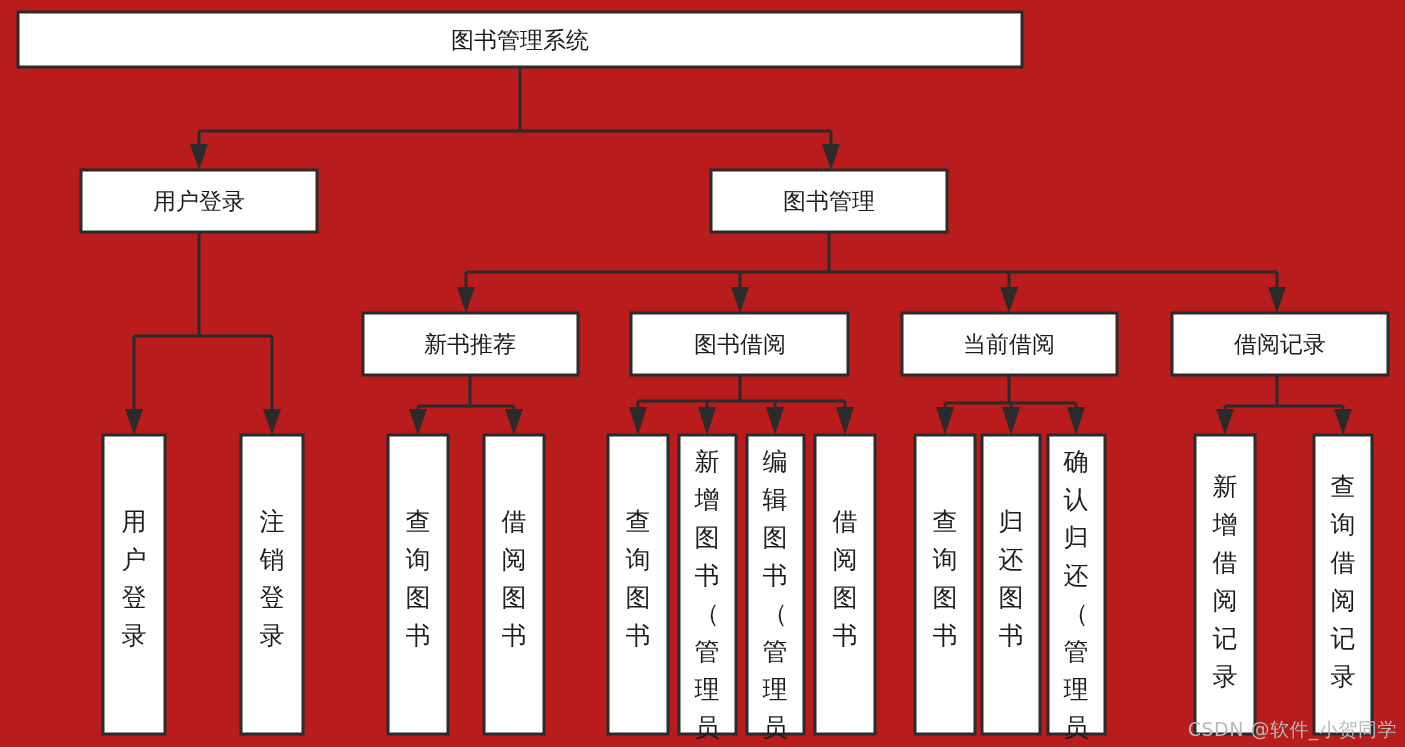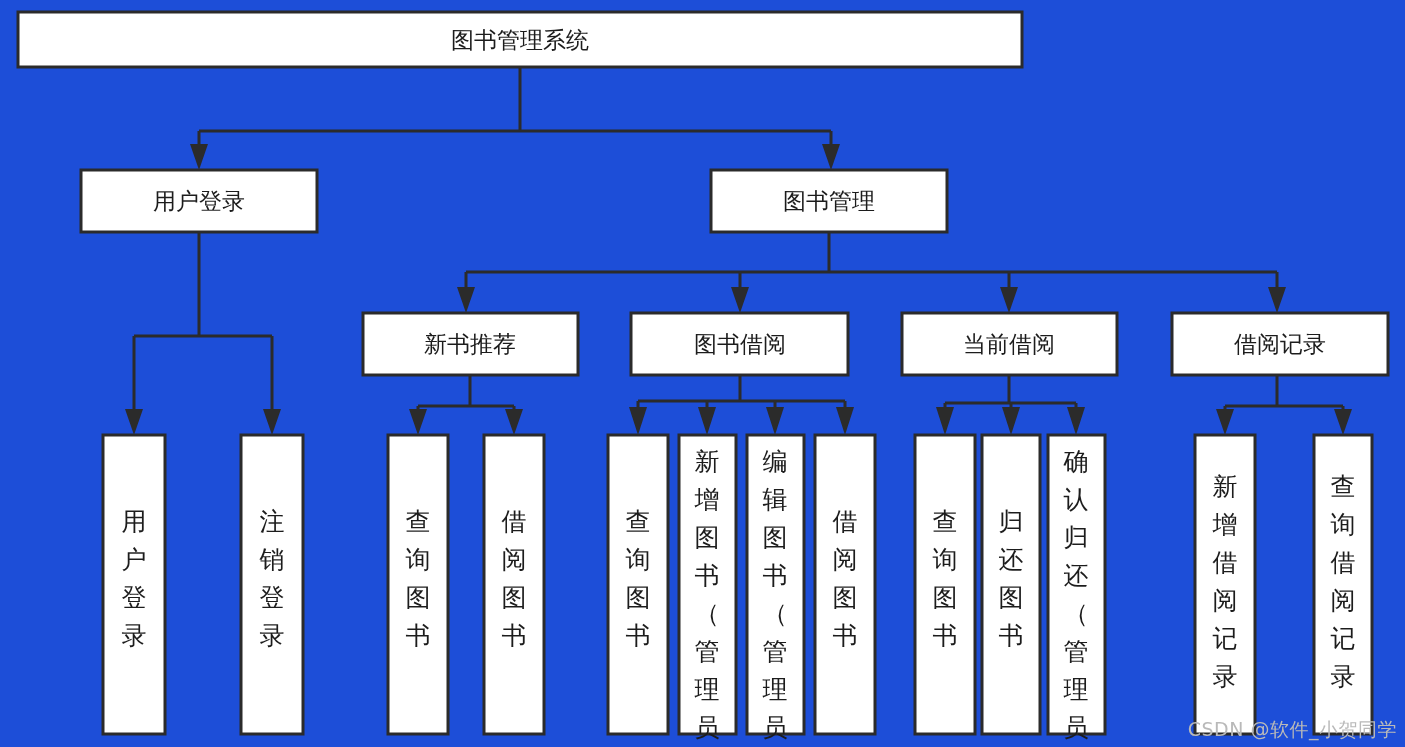--- a/index.html
+++ b/index.html
@@ -11,21 +11,21 @@
     width: 1405px;
     height: 747px;
     font-family: "DejaVu Sans", "Liberation Sans", sans-serif;
     overflow: hidden;
     position: relative;
   }
   #diagram-root {
     position: relative;
     width: 1405px;
     height: 747px;
-    background: #1d4ed8;
+    background: #b91c1c;
   }
   svg#flow {
     position: absolute;
     left: 0;
     top: 0;
     width: 1405px;
     height: 747px;
     display: block;
   }
   .node-rect {

